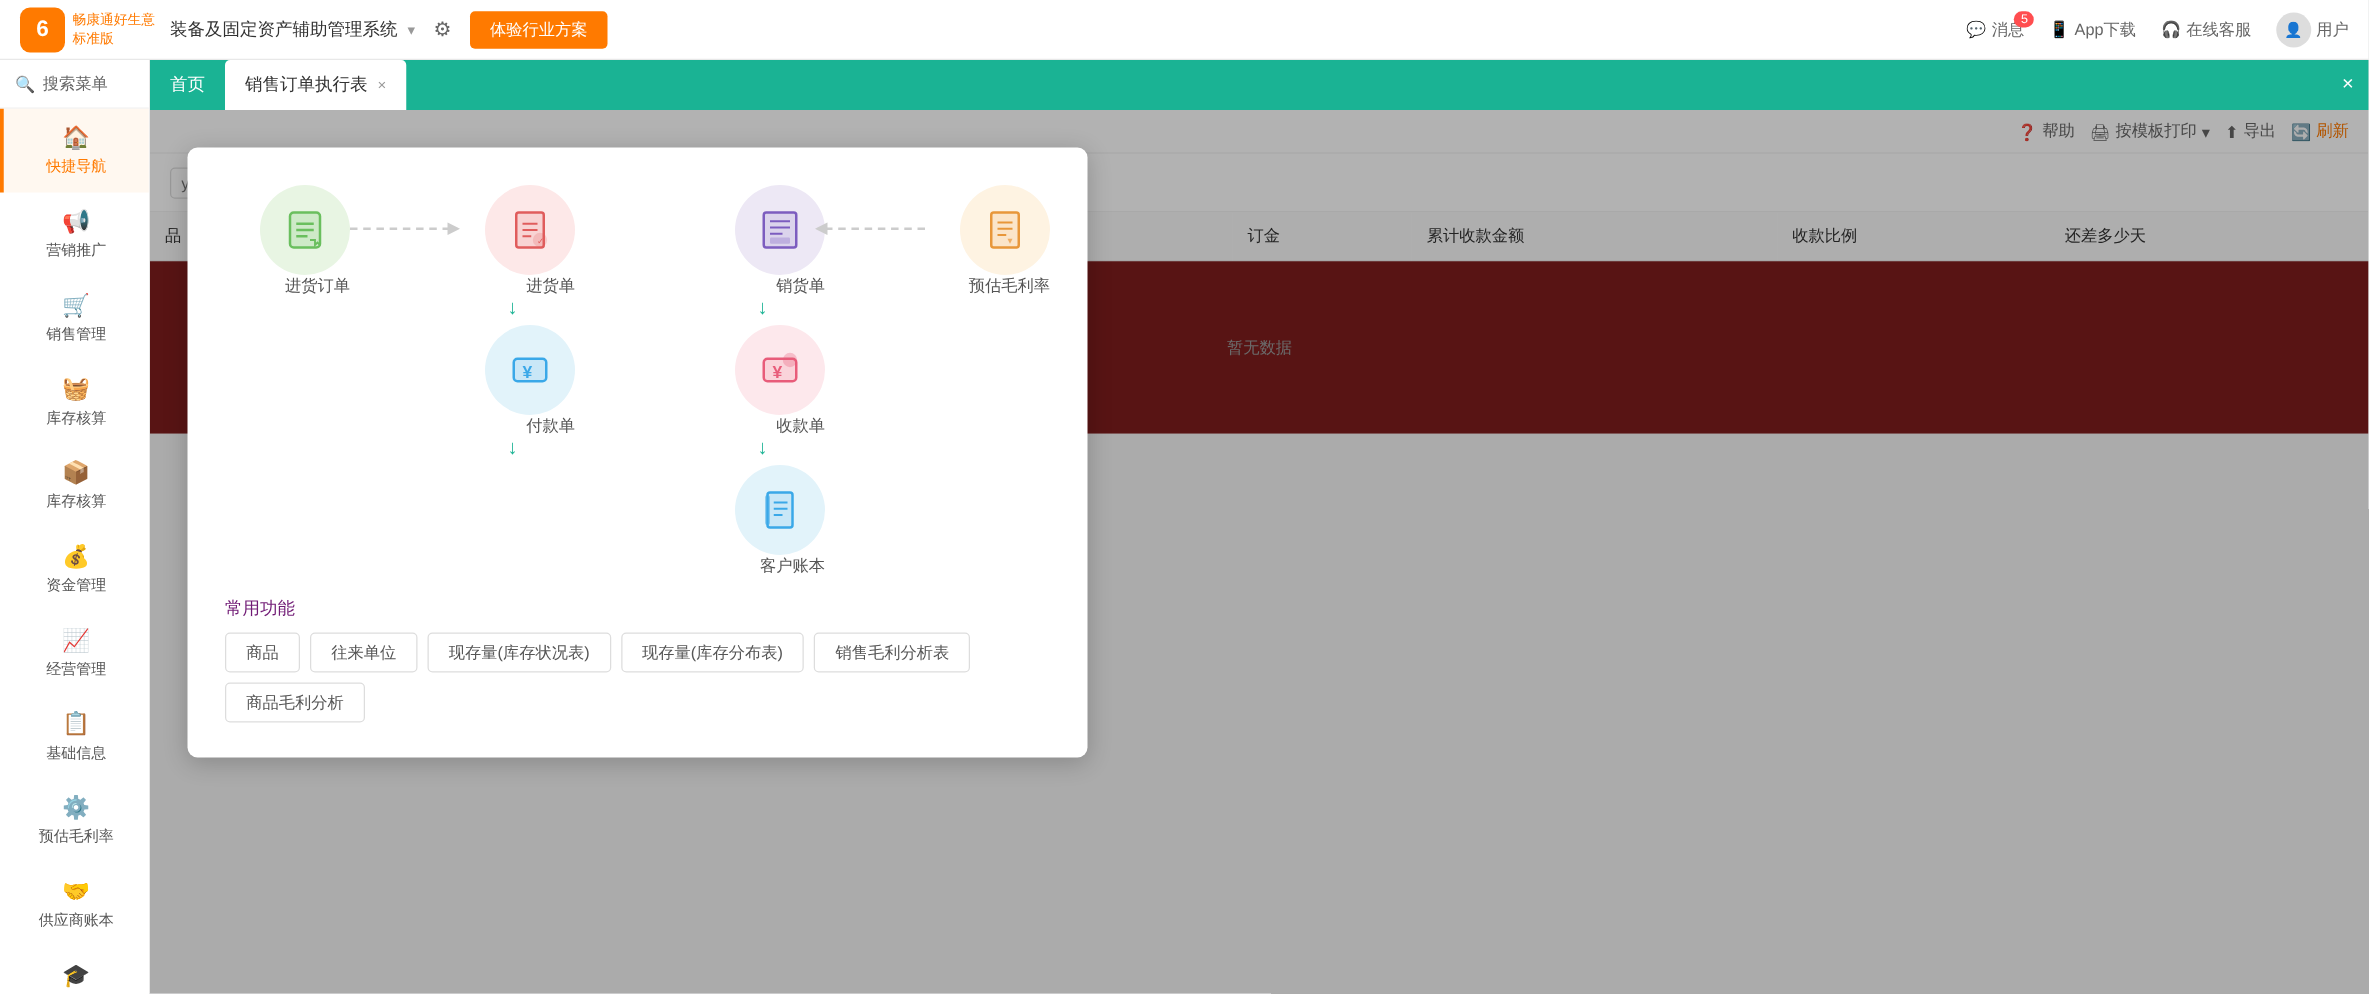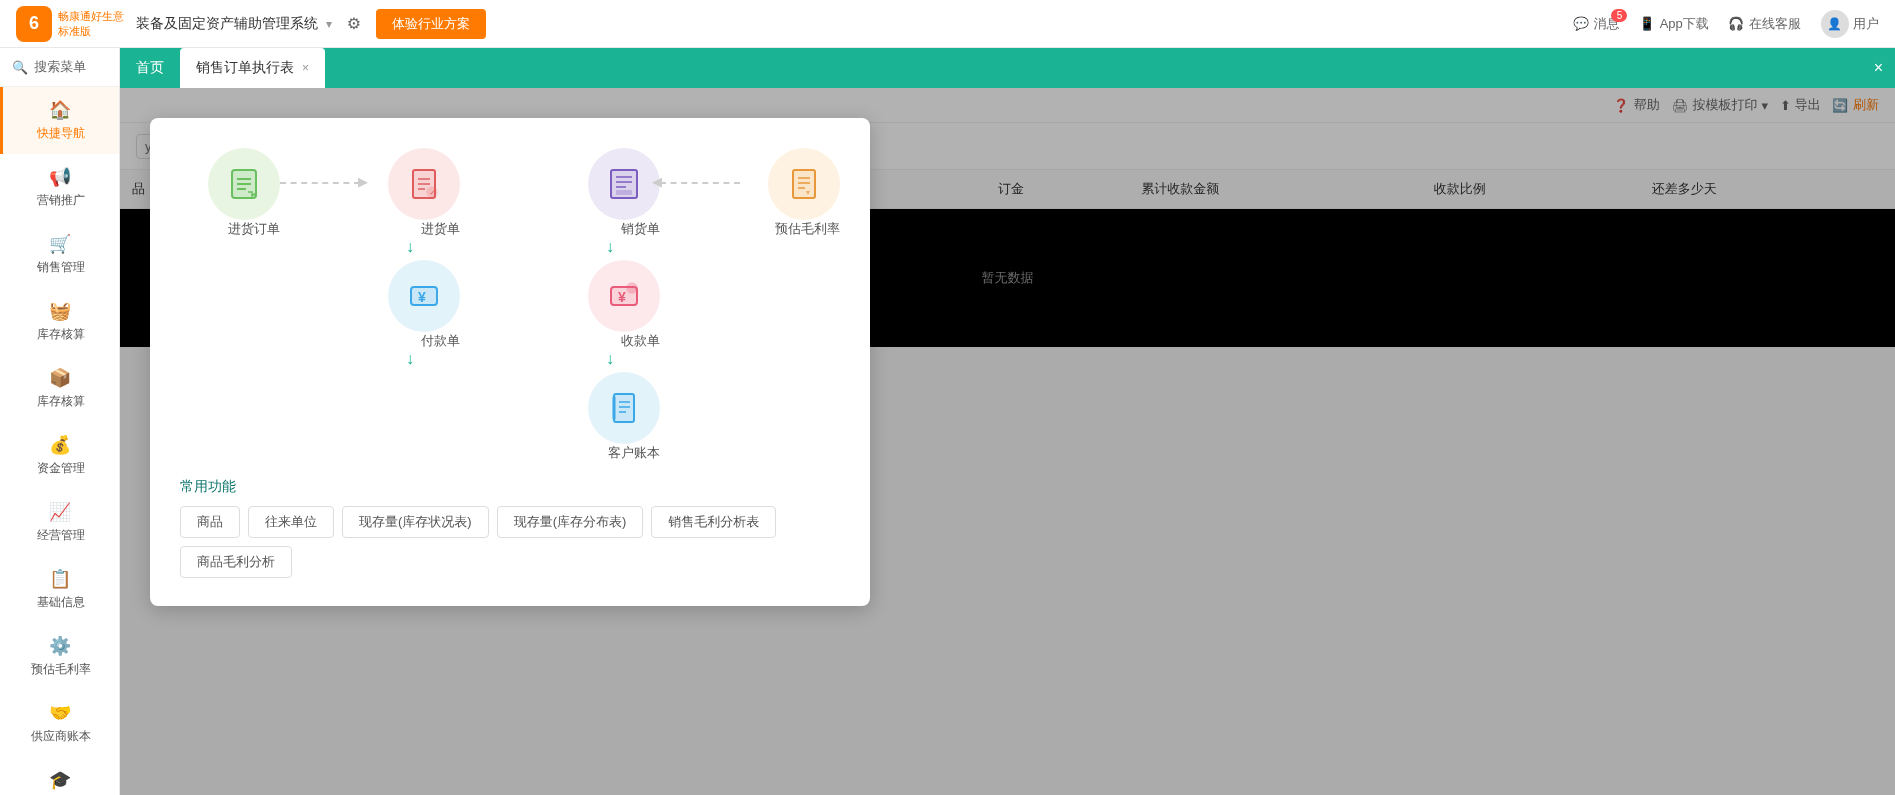--- a/index.html
+++ b/index.html
@@ -316,21 +316,21 @@
       text-align: left;
       border-bottom: 1px solid #f0f0f0;
       color: #333;
       font-weight: 500;
       white-space: nowrap;
     }
     .no-data {
       text-align: center;
       padding: 60px;
       color: #999;
-      background: #000000;
+      background: #7f1d1d;
     }
 
     
     .popup-overlay {
       position: absolute;
       top: 0; left: 0; right: 0; bottom: 0;
       background: rgba(0,0,0,0.3);
       z-index: 100;
       display: flex;
       align-items: flex-start;
@@ -366,21 +366,21 @@
       align-items: flex-end;
       min-width: 100px;
     }
 
     
     .common-functions {
       margin-top: 8px;
     }
     .common-title {
       font-size: 14px;
-      color: #0f766e;
+      color: #701a75;
       margin-bottom: 10px;
     }
     .func-buttons {
       display: flex;
       flex-wrap: wrap;
       gap: 8px;
       margin-bottom: 8px;
     }
     .func-btn {
       border: 1px solid #ddd;

